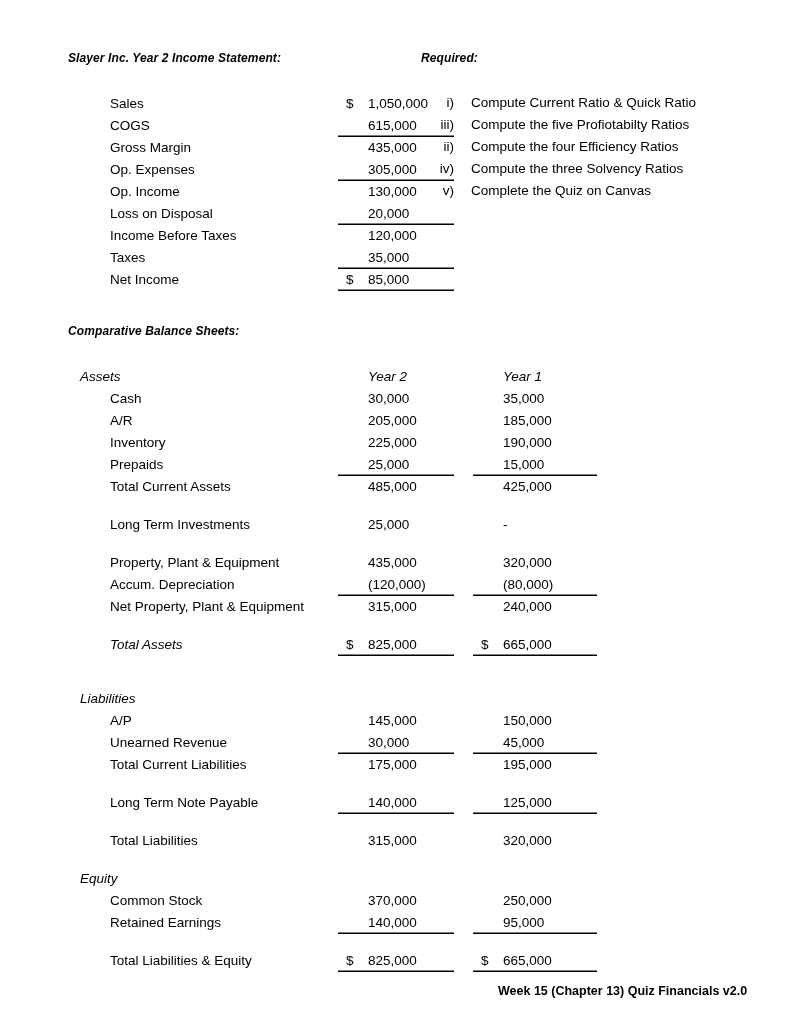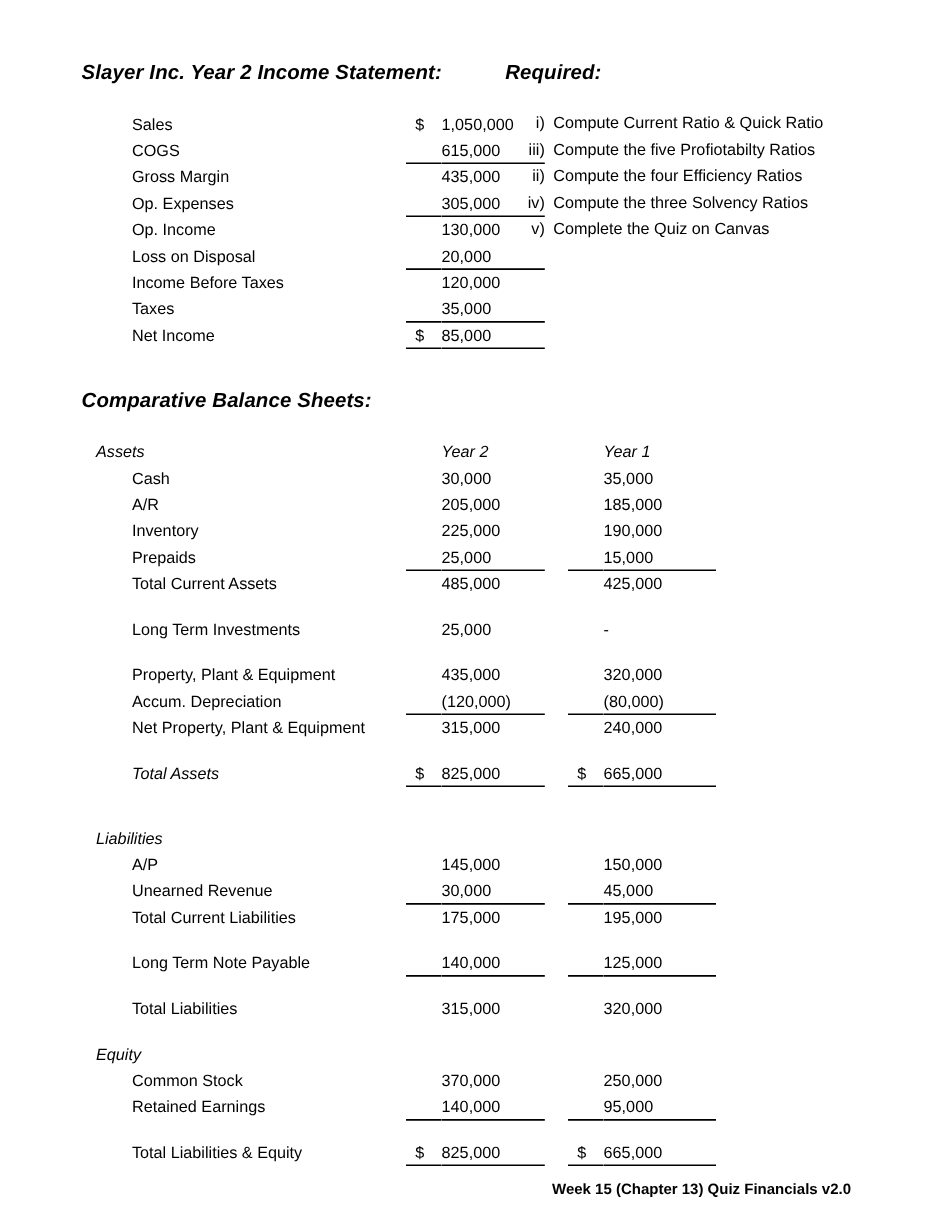--- a/index.html
+++ b/index.html
@@ -20,21 +20,21 @@
     width: 791px;
     height: 1024px;
     overflow: hidden;
   }
 
   
   .section-title {
     position: absolute;
     font-weight: bold;
     font-style: italic;
-    font-size: 17px;
+    font-size: 12px;
     letter-spacing: 0.1px;
     white-space: nowrap;
   }
   #is-title  { left: 68px;  top: 51px; }
   #req-title { left: 421px; top: 51px; text-align: center; }
   #bs-title  { left: 68px;  top: 324px; }
 
   
   .req-list {
     position: absolute;
@@ -48,21 +48,21 @@
     height: 22px;
     font-size: 13.5px;
   }
   .req-num {
     width: 22px;
     text-align: right;
     flex: 0 0 auto;
     white-space: nowrap;
   }
   .req-text {
-    margin-left: 7px;
+    margin-left: 17px;
     white-space: nowrap;
   }
 
   
   .stmt {
     position: absolute;
     border-collapse: collapse;
     font-size: 13.5px;
   }
   .stmt td {
@@ -85,21 +85,21 @@
   .ital { font-style: italic; }
   .spacer td { height: 16px; line-height: 16px; }
 
   
   #income-statement { left: 80px; top: 93px; }
   #balance-sheet    { left: 80px; top: 366px; }
 
   
   .footer {
     position: absolute;
-    left: 460px;
+    left: 498px;
     top: 984px;
     font-size: 12.5px;
     font-weight: bold;
     white-space: nowrap;
   }
 </style>
 </head>
 <body>
 
 <div class="page">

